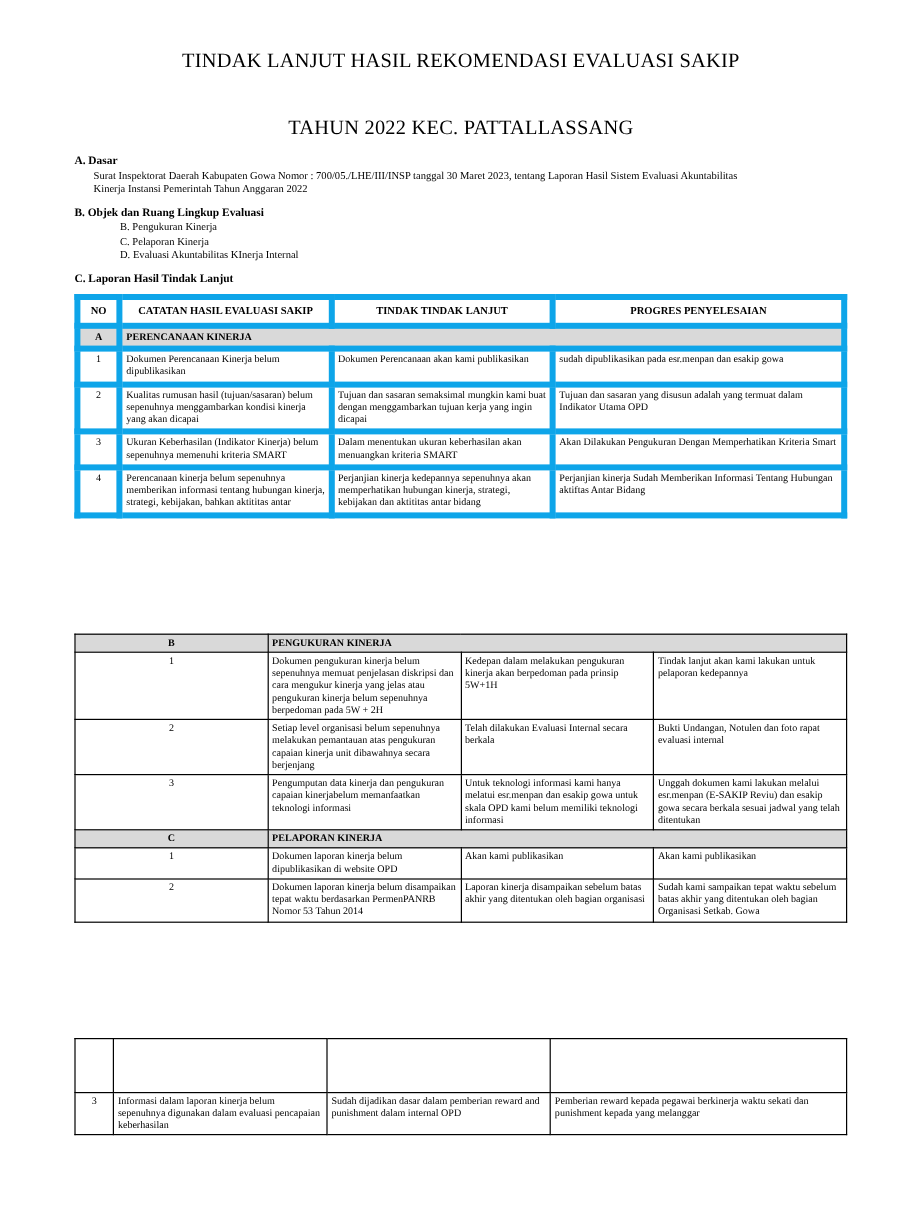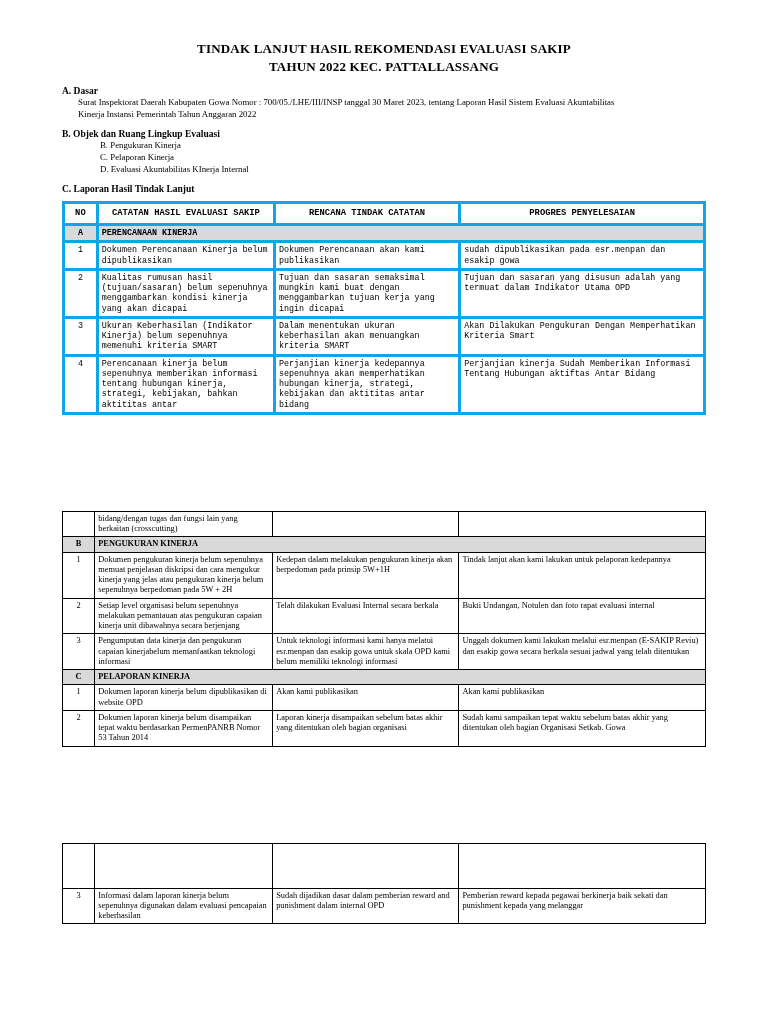--- a/index.html
+++ b/index.html
@@ -19,24 +19,25 @@
     width: 768px;
     padding: 0;
     box-sizing: border-box;
     position: relative;
   }
   .title-block {
     text-align: center;
     margin-top: 40px;
   }
   .title-line {
-    font-size: 13px;
-    font-weight: bold;
+    font-size: 17px;
+    font-weight: normal;
     letter-spacing: 0.2px;
     line-height: 1.35;
+    margin-top: 33px;
   }
   .intro {
     margin: 10px 60px 0 62px;
     font-size: 9.5px;
     line-height: 1.3;
   }
   .sec-head {
     font-weight: bold;
     font-size: 9.5px;
     margin-top: 8px;
@@ -56,26 +57,25 @@
     font-size: 8.8px;
     line-height: 1.32;
   }
   table.main {
     border-collapse: collapse;
     margin: 6px 60px 0 62px;
     width: 644px;
     table-layout: fixed;
   }
   table.main td, table.main th {
-    border: 3px solid #0ea5e9;
+    border: 5px solid #0ea5e9;
     vertical-align: top;
     padding: 2px 3px;
     font-size: 8.4px;
     line-height: 1.22;
-    font-family: Liberation Mono, monospace;
   }
   table.main th {
     text-align: center;
     font-weight: bold;
     font-size: 8.8px;
     vertical-align: middle;
     padding: 4px 3px;
   }
   .col-no { width: 24px; text-align: center; }
   .col-a { width: 164px; }
@@ -135,21 +135,21 @@
     <div class="list-sub">C. Pelaporan Kinerja</div>
     <div class="list-sub">D. Evaluasi Akuntabilitas KInerja Internal</div>
     <div class="sec-head">C. Laporan Hasil Tindak Lanjut</div>
   </div>
 
   <table class="main">
     <thead>
       <tr>
         <th class="col-no">NO</th>
         <th class="col-a">CATATAN HASIL EVALUASI SAKIP</th>
-        <th class="col-b">RENCANA TINDAK CATATAN</th>
+        <th class="col-b">TINDAK TINDAK LANJUT</th>
         <th class="col-c">PROGRES PENYELESAIAN</th>
       </tr>
     </thead>
     <tbody>
       <tr class="cat-row">
         <td class="cat-letter">A</td>
         <td colspan="3">PERENCANAAN KINERJA</td>
       </tr>
       <tr>
         <td class="num">1</td>
@@ -175,26 +175,20 @@
         <td>Perjanjian kinerja kedepannya sepenuhnya akan memperhatikan hubungan kinerja, strategi, kebijakan dan aktititas antar bidang</td>
         <td>Perjanjian kinerja Sudah Memberikan Informasi Tentang Hubungan aktiftas Antar Bidang</td>
       </tr>
     </tbody>
   </table>
 
   <div class="gap"></div>
 
   <table class="cont">
     <tbody>
-      <tr>
-        <td class="col-no num"></td>
-        <td class="col-a">bidang/dengan tugas dan fungsi lain yang berkaitan (crosscutting)</td>
-        <td class="col-b"></td>
-        <td class="col-c"></td>
-      </tr>
       <tr class="cat-row">
         <td class="cat-letter">B</td>
         <td colspan="3">PENGUKURAN KINERJA</td>
       </tr>
       <tr>
         <td class="num">1</td>
         <td>Dokumen pengukuran kinerja belum sepenuhnya memuat penjelasan diskripsi dan cara mengukur kinerja yang jelas atau pengukuran kinerja belum sepenuhnya berpedoman pada 5W + 2H</td>
         <td>Kedepan dalam melakukan pengukuran kinerja akan berpedoman pada prinsip 5W+1H</td>
         <td>Tindak lanjut akan kami lakukan untuk pelaporan kedepannya</td>
       </tr>
@@ -236,18 +230,18 @@
       <tr>
         <td class="col-no num tall">&nbsp;</td>
         <td class="col-a tall">&nbsp;</td>
         <td class="col-b tall">&nbsp;</td>
         <td class="col-c tall">&nbsp;</td>
       </tr>
       <tr>
         <td class="num">3</td>
         <td>Informasi dalam laporan kinerja belum sepenuhnya digunakan dalam evaluasi pencapaian keberhasilan</td>
         <td>Sudah dijadikan dasar dalam pemberian reward and punishment dalam internal OPD</td>
-        <td>Pemberian reward kepada pegawai berkinerja baik sekati dan punishment kepada yang melanggar</td>
+        <td>Pemberian reward kepada pegawai berkinerja waktu sekati dan punishment kepada yang melanggar</td>
       </tr>
     </tbody>
   </table>
 
 </div>
 
 </body></html>

